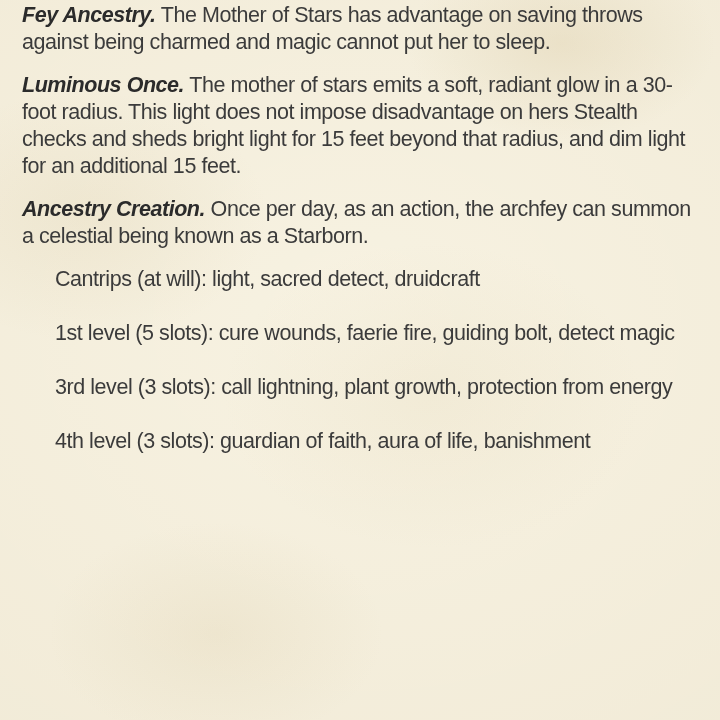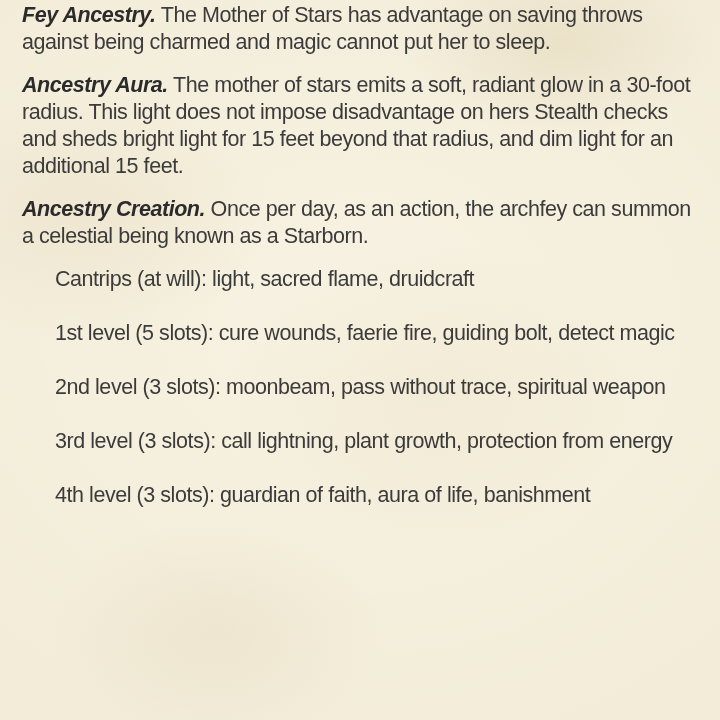--- a/index.html
+++ b/index.html
@@ -61,31 +61,30 @@
 <body>
 
 <div class="page">
 
   <p class="trait">
     <span class="trait-name">Fey Ancestry.</span>
     <span class="trait-text">The Mother of Stars has advantage on saving throws against being charmed and magic cannot put her to sleep.</span>
   </p>
 
   <p class="trait">
-    <span class="trait-name">Ancestry Aura.</span>
+    <span class="trait-name">Luminous Once.</span>
     <span class="trait-text">The mother of stars emits a soft, radiant glow in a 30-foot radius. This light does not impose disadvantage on hers Stealth checks and sheds bright light for 15 feet beyond that radius, and dim light for an additional 15 feet.</span>
   </p>
 
   <p class="trait">
     <span class="trait-name">Ancestry Creation.</span>
     <span class="trait-text">Once per day, as an action, the archfey can summon a celestial being known as a Starborn.</span>
   </p>
 
 
   <div class="spells">
-    <p class="spell-line">Cantrips (at will): light, sacred flame, druidcraft</p>
+    <p class="spell-line">Cantrips (at will): light, sacred detect, druidcraft</p>
     <p class="spell-line">1st level (5 slots): cure wounds, faerie fire, guiding bolt, detect magic</p>
-    <p class="spell-line">2nd level (3 slots): moonbeam, pass without trace, spiritual weapon</p>
     <p class="spell-line">3rd level (3 slots): call lightning, plant growth, protection from energy</p>
     <p class="spell-line">4th level (3 slots): guardian of faith, aura of life, banishment</p>
   </div>
 
 </div>
 
 </body></html>

